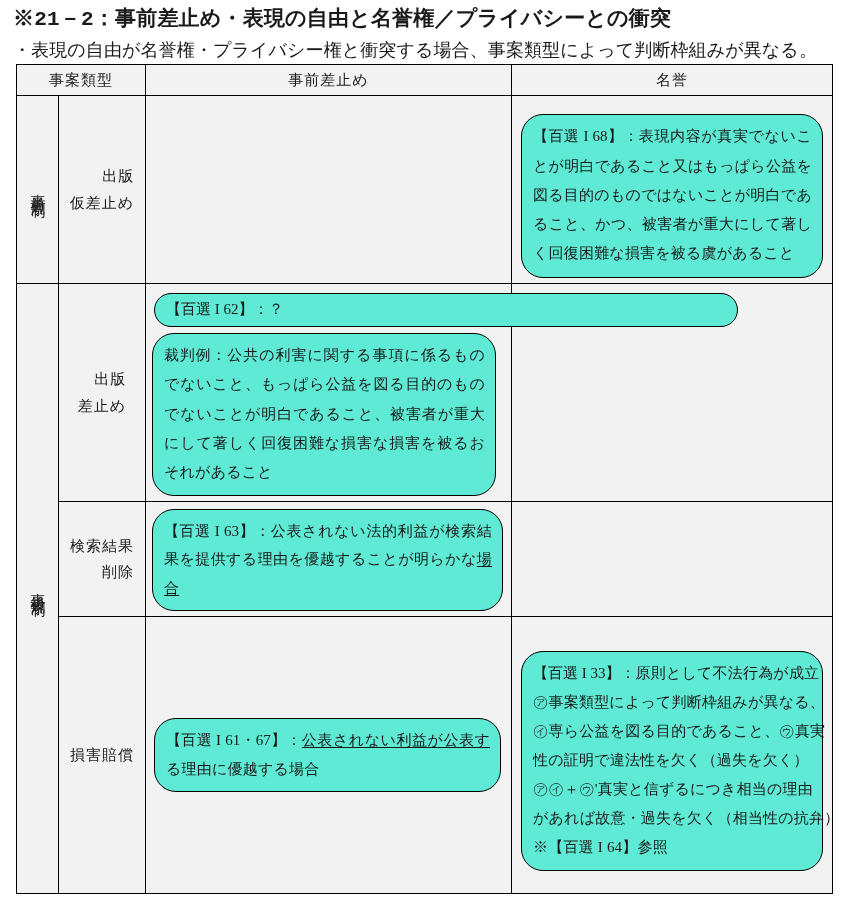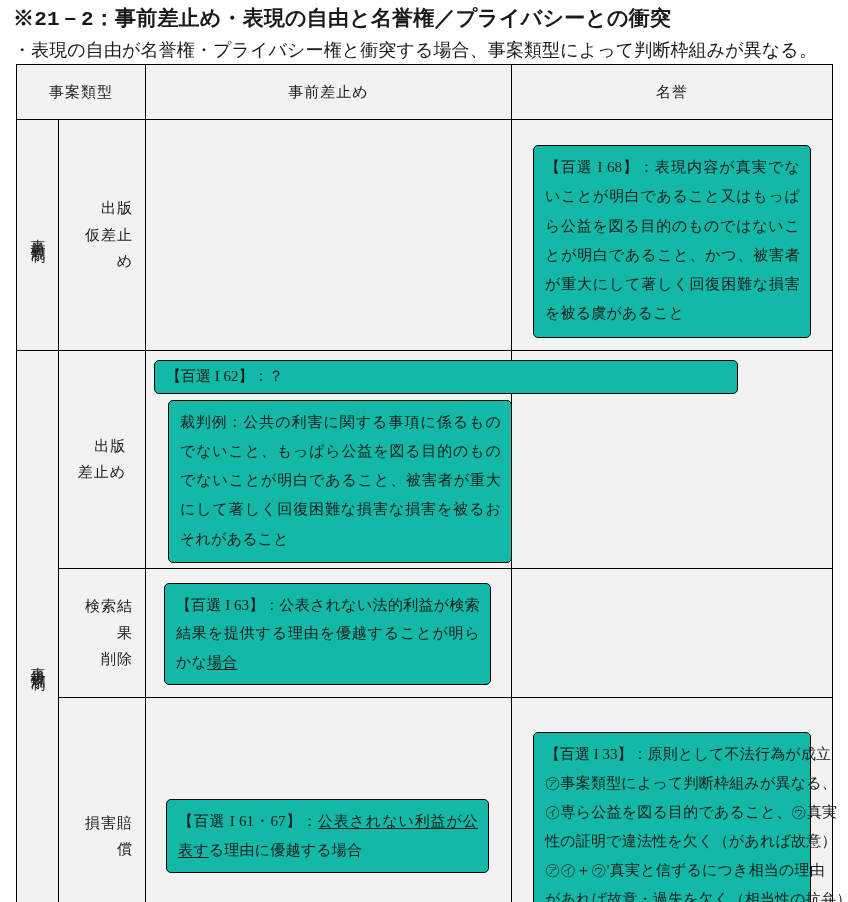--- a/index.html
+++ b/index.html
@@ -49,21 +49,21 @@
   table.matrix {
     border-collapse: collapse;
     table-layout: fixed;
     width: 816px;
     height: 828px;
     background: #f2f2f2;
   }
   table.matrix td, table.matrix th {
     border: 1px solid #000000;
     background: #f2f2f2;
-    padding: 12px;
+    padding: 0;
     font-weight: normal;
     vertical-align: middle;
     text-align: center;
     font-size: 15px;
   }
   th.hdr {
     height: 30px;
     font-size: 15.5px;
     letter-spacing: 1px;
   }
@@ -96,22 +96,22 @@
   td.cell {
     vertical-align: top;
     position: relative;
     text-align: left;
   }
   td.cell.mid { vertical-align: middle; }
 
   
   .rbox {
     border: 1.6px solid #000000;
-    border-radius: 5px;
-    background: #14b8a6;
+    border-radius: 22px;
+    background: #5eead4;
     padding: 7px 10px 8px 11px;
     font-size: 15px;
     line-height: 1.95;
     text-align: justify;
     text-justify: inter-character;
     letter-spacing: 0.2px;
     box-sizing: border-box;
   }
   .rbox.tight { line-height: 1.9; }
   .rbox .lead { letter-spacing: 0; }
@@ -128,21 +128,20 @@
     padding: 5px 10px 6px 11px;
     line-height: 1.4;
     white-space: nowrap;
   }
   .box-saiban {
     position: absolute;
     left: 6px;
     top: 49px;
     width: 344px;
     z-index: 2;
-    margin-left: 16px;
   }
   .box-63 { margin: 2px 8px 0 6px; }
   .box-6167 { margin: 0 10px 0 8px; }
   .box-33 { margin: 16px 9px 4px 9px; line-height: 1.93; }
 
   .nowrapline { white-space: nowrap; }
 </style>
 </head>
 <body>
 
@@ -230,21 +229,21 @@
       <td class="cell mid">
         <div class="rbox box-6167 tight">
           <span class="lead">【百選 I 61・67】：</span><u>公表されない利益が公表す</u><span>る理由に優越する場合</span>
         </div>
       </td>
       <td class="cell">
         <div class="rbox box-33">
           <div class="nowrapline"><span class="lead">【百選 I 33】：</span><span>原則として不法行為が成立</span></div>
           <div class="nowrapline">㋐事案類型によって判断枠組みが異なる、</div>
           <div class="nowrapline">㋑専ら公益を図る目的であること、㋒真実</div>
-          <div class="nowrapline">性の証明で違法性を欠く（があれば故意）</div>
+          <div class="nowrapline">性の証明で違法性を欠く（過失を欠く）</div>
           <div class="nowrapline">㋐㋑＋㋒'真実と信ずるにつき相当の理由</div>
           <div class="nowrapline">があれば故意・過失を欠く（相当性の抗弁）</div>
           <div class="nowrapline">※【百選 I 64】参照</div>
         </div>
       </td>
     </tr>
 
   </tbody>
 </table>
 </div>

